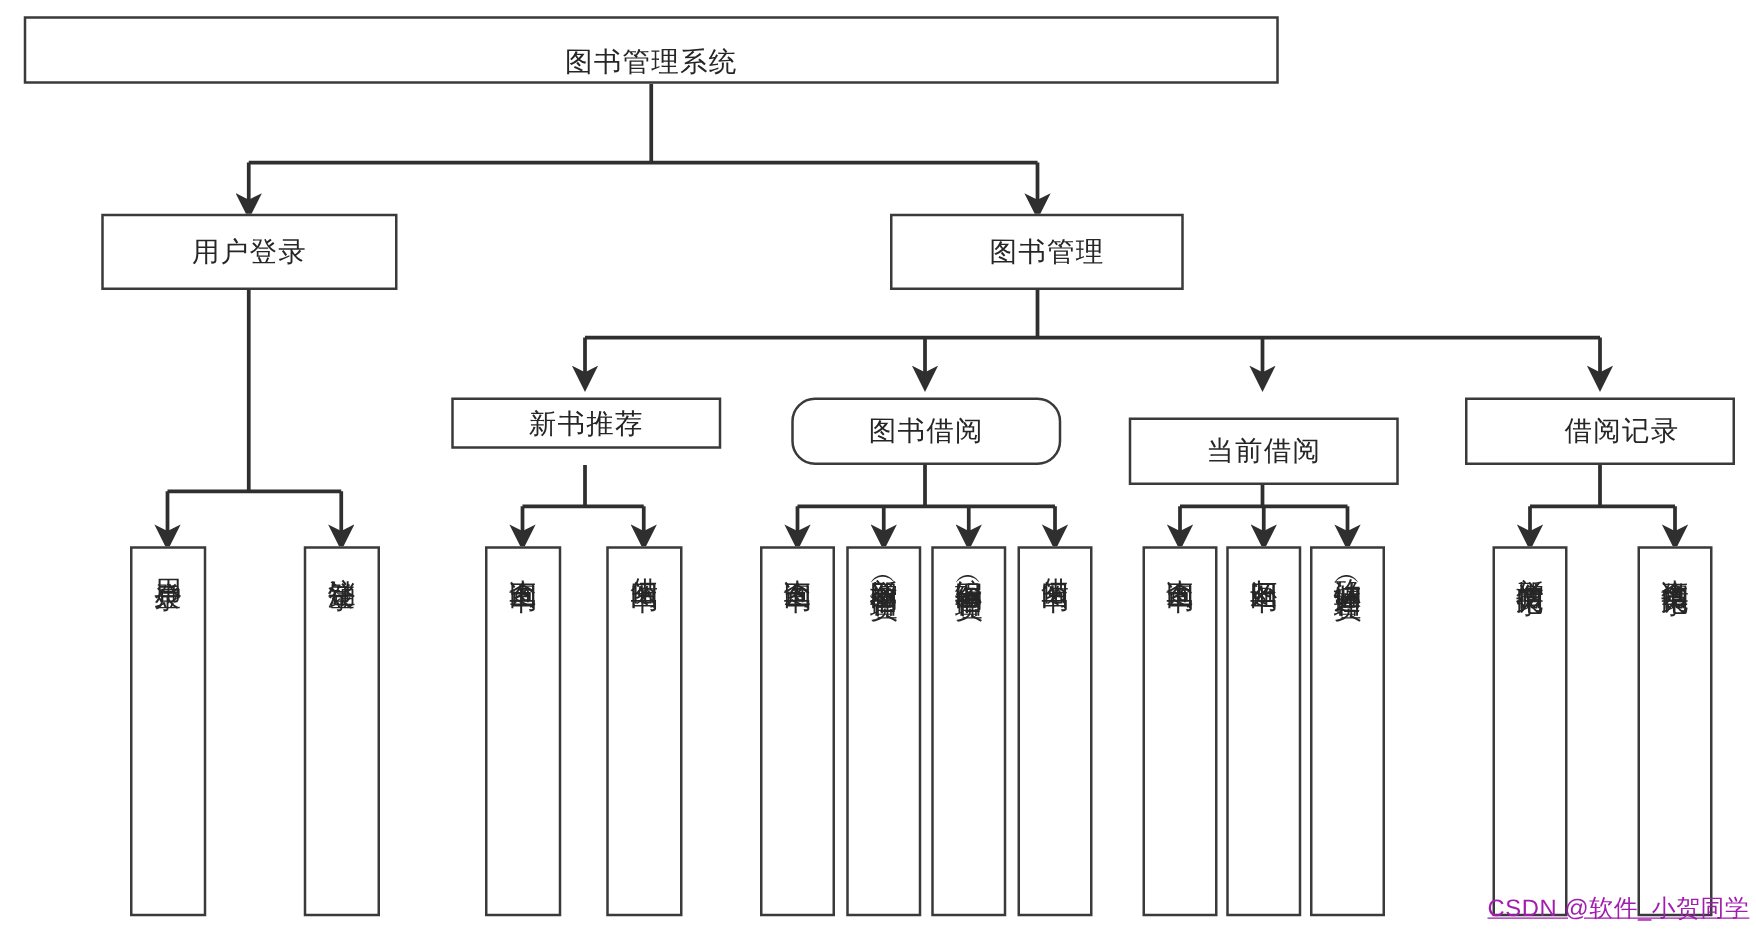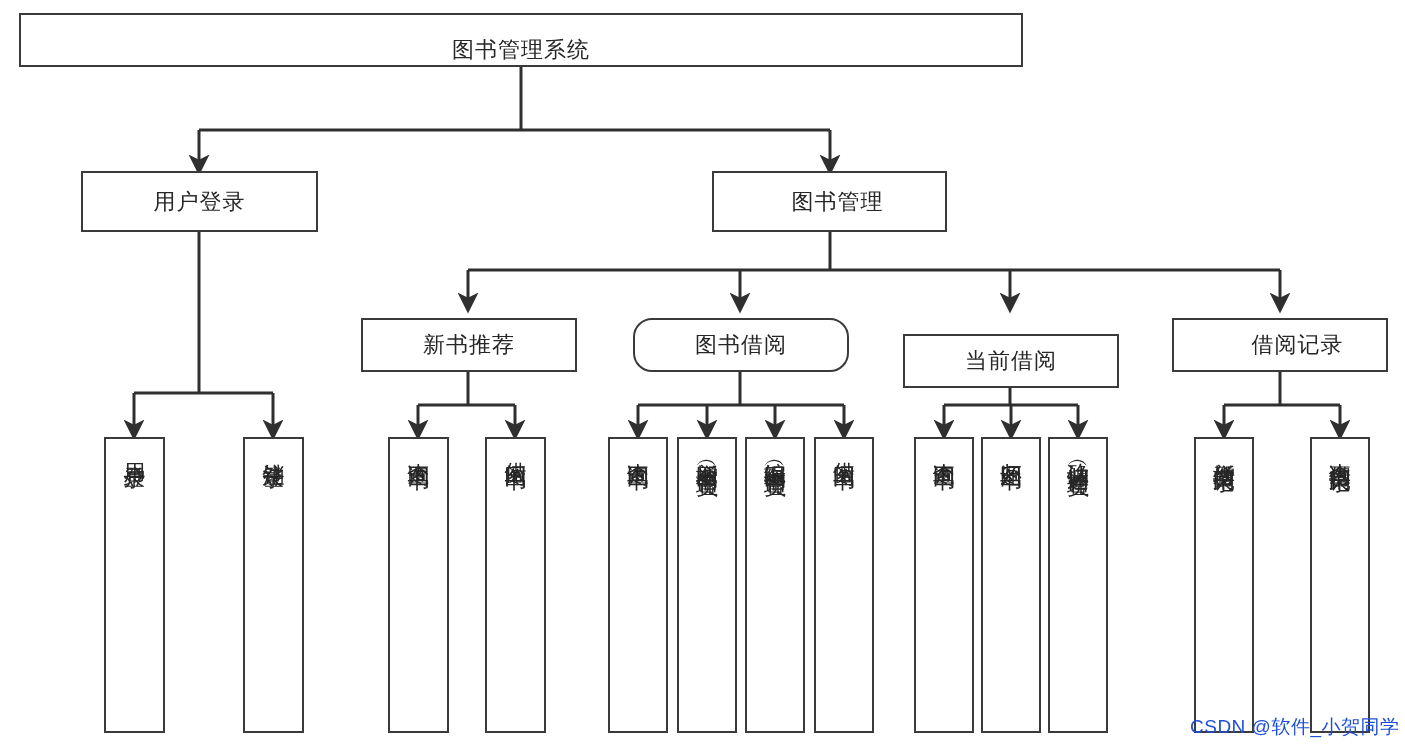--- a/index.html
+++ b/index.html
@@ -47,24 +47,25 @@
     line-height:1.18;
     letter-spacing:2px;
     white-space:nowrap;
     color:#262626;
   }
   
   #node-root{border-width:2px;}
   .watermark{
     position:absolute;
     font-size:19px;
-    color:#1d4ed8;
+    color:#a21caf;
     white-space:nowrap;
     letter-spacing:0.5px;
     user-select:none;
+    text-decoration:underline;
   }
 </style>
 </head>
 <body>
 
 <div id="canvas">
 
   <svg id="wires" viewBox="0 0 1405 747" xmlns="http://www.w3.org/2000/svg">
     <defs>
       <marker id="arrow" viewBox="0 0 12 12" refX="6" refY="6" markerWidth="7" markerHeight="7" orient="auto-start-reverse">
@@ -120,21 +121,21 @@
   </div>
 
   <div class="node horiz" style="left:81px;top:171px;width:237px;height:61px;">
     <span>用户登录</span>
   </div>
 
   <div class="node horiz" style="left:712px;top:171px;width:235px;height:61px;padding-left:16px;">
     <span>图书管理</span>
   </div>
 
-  <div class="node horiz" style="left:361px;top:318px;width:216px;height:54px;">
+  <div class="node horiz" style="left:361px;top:318px;width:216px;height:41px;">
     <span>新书推荐</span>
   </div>
 
   <div class="node horiz" style="left:633px;top:318px;width:216px;height:54px;border-radius:19px;">
     <span>图书借阅</span>
   </div>
 
   <div class="node horiz" style="left:903px;top:334px;width:216px;height:54px;">
     <span>当前借阅</span>
   </div>

